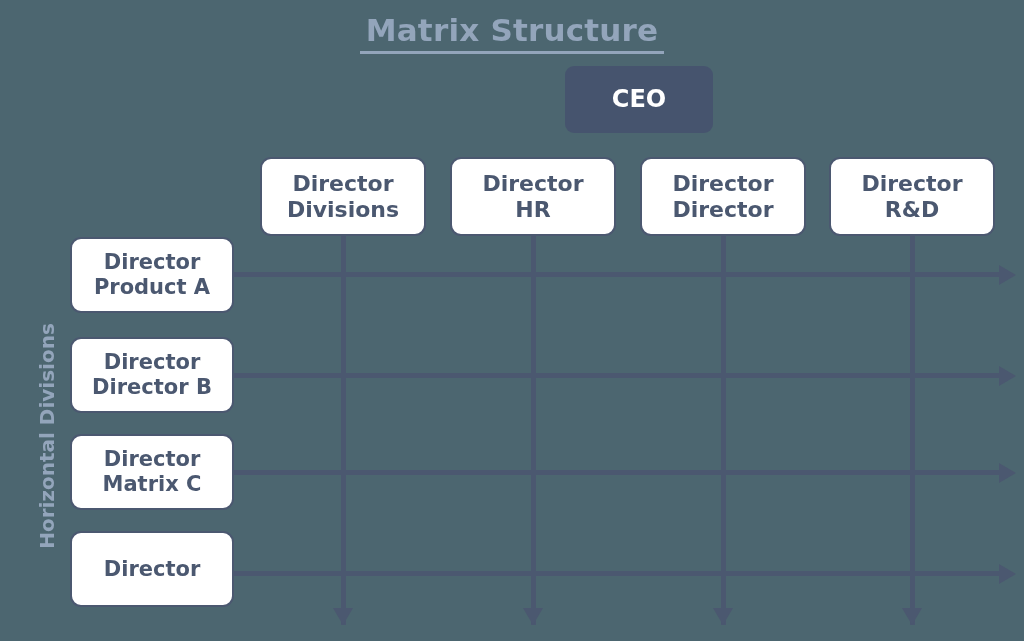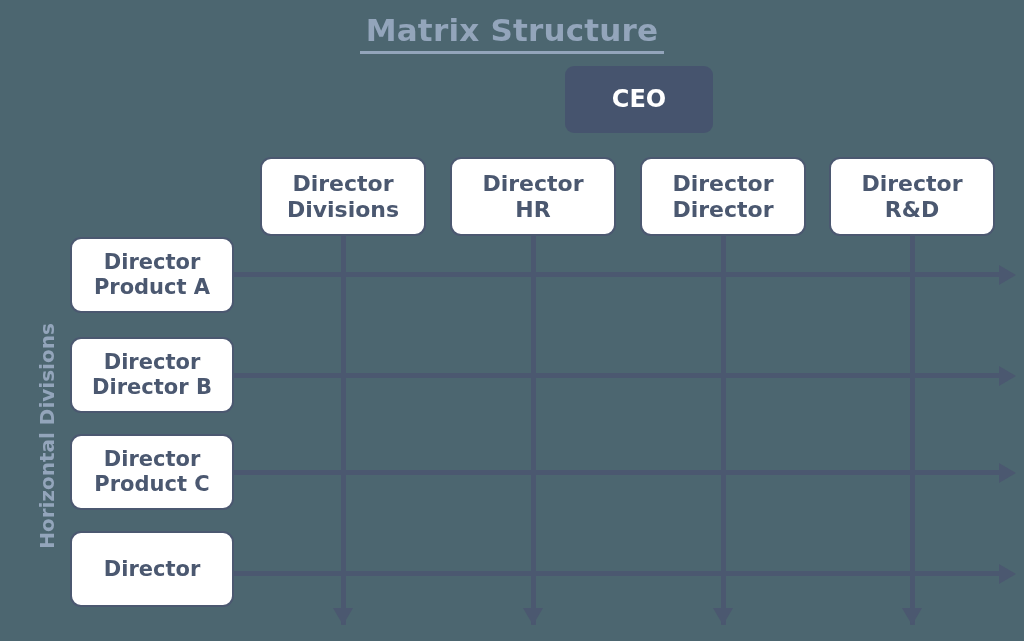--- a/index.html
+++ b/index.html
@@ -177,21 +177,21 @@
   </div>
   <div class="node node-div" style="top:337px;">
     <span>
       <span>Director</span><br>
       <span>Director B</span>
     </span>
   </div>
   <div class="node node-div" style="top:434px;">
     <span>
       <span>Director</span><br>
-      <span>Product C</span>
+      <span>Matrix C</span>
     </span>
   </div>
   <div class="node node-div" style="top:531px;">
     <span>
       <span>Director</span><br>
     </span>
   </div>
 
   <div class="line-v" style="left:341px; top:236px; height:389px;"></div>
   <div class="line-v" style="left:531px; top:236px; height:389px;"></div>

